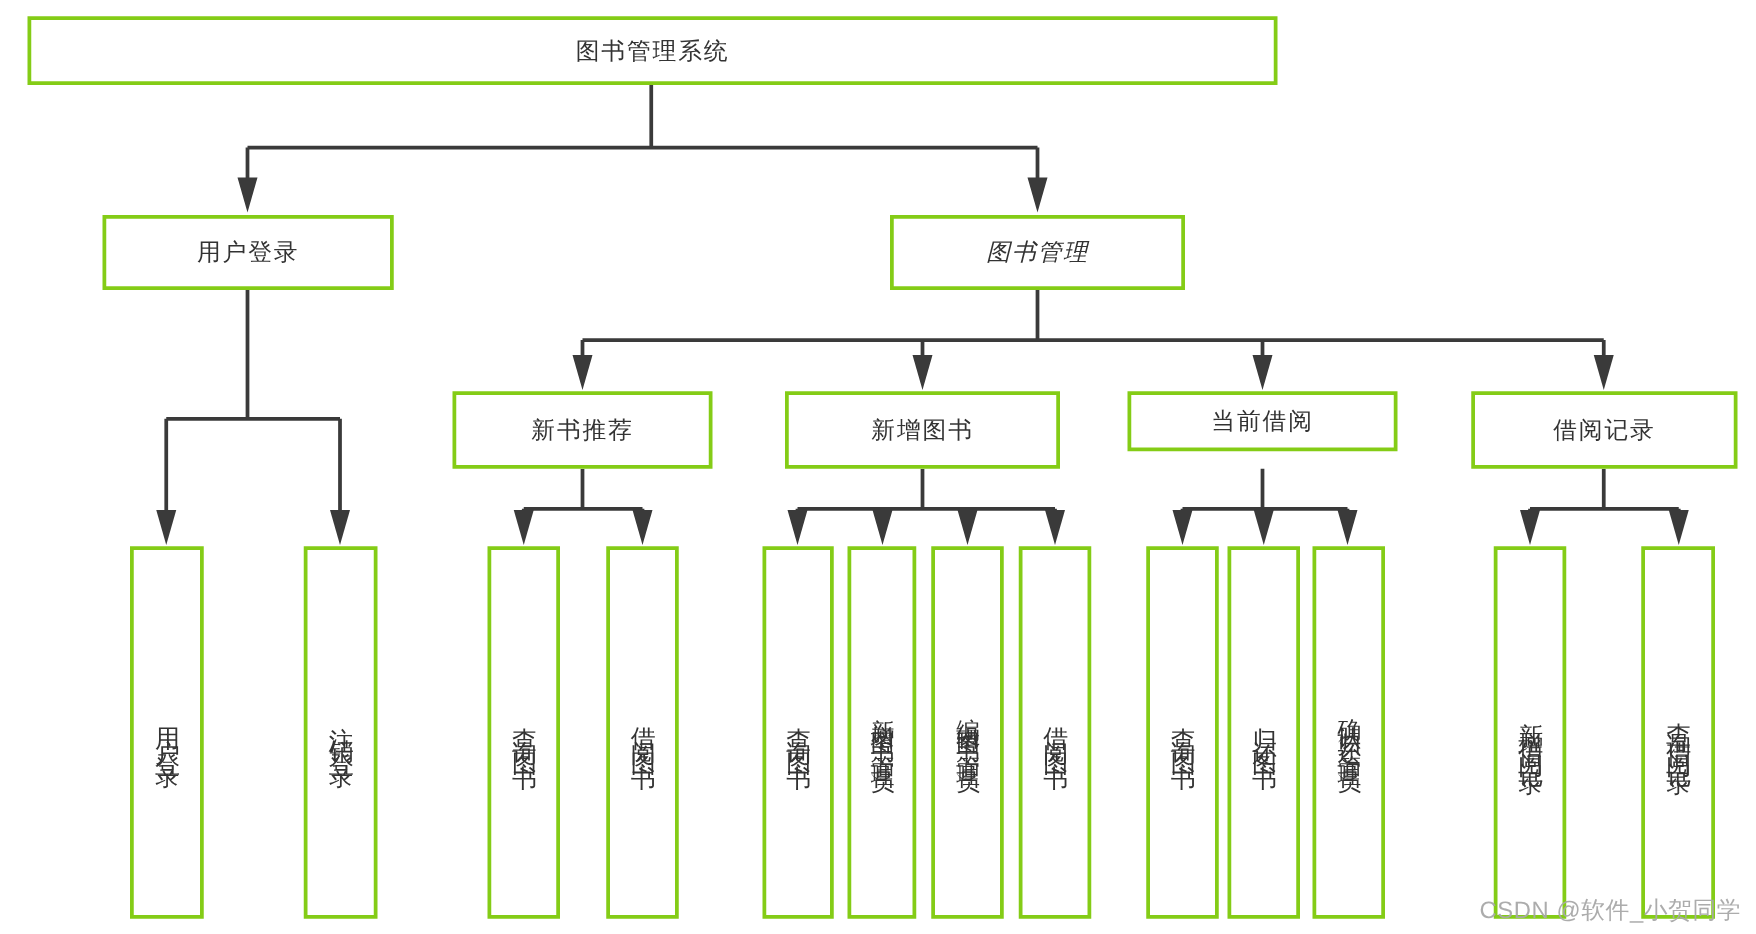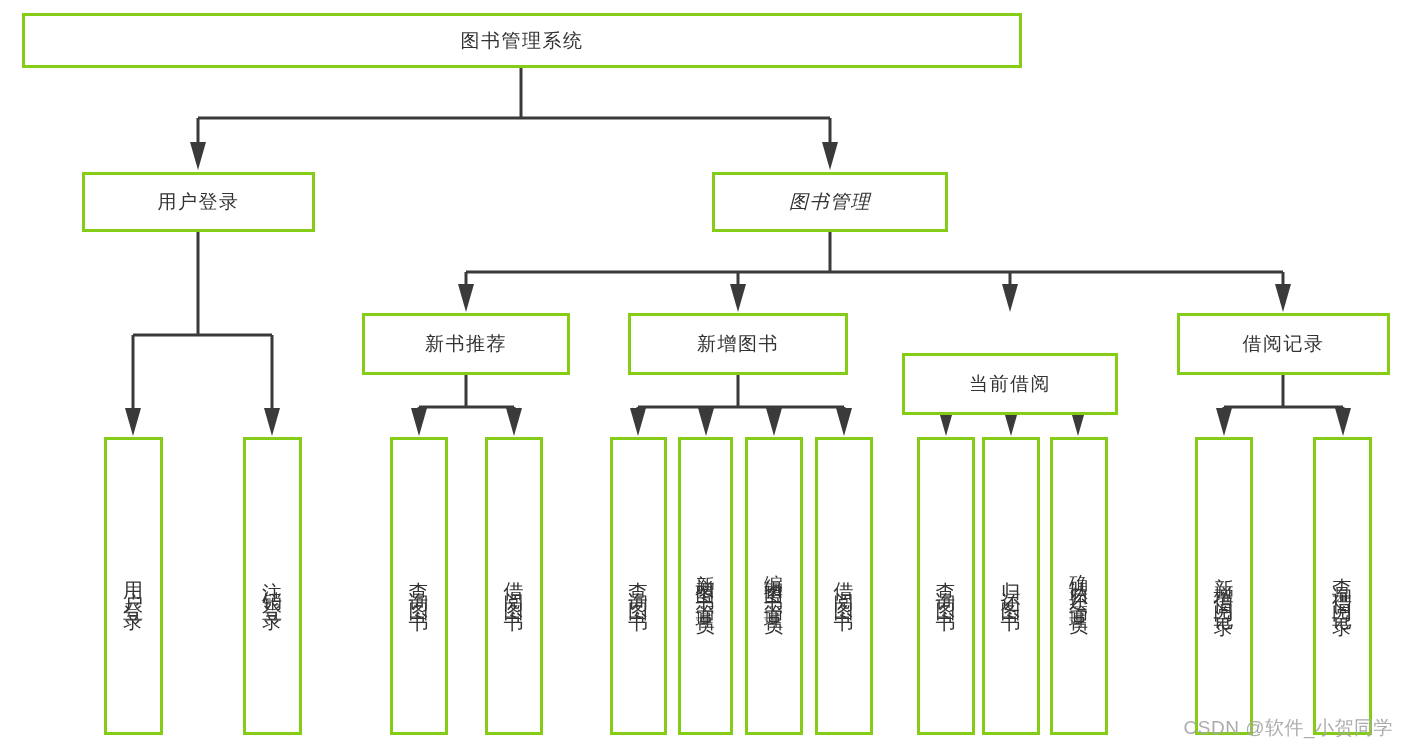--- a/index.html
+++ b/index.html
@@ -106,21 +106,21 @@
   <div class="box" style="left:712px; top:172px; width:236px; height:60px;font-style:italic;">
     <span class="htext">图书管理</span>
   </div>
 
   <div class="box" style="left:362px; top:313px; width:208px; height:62px;align-items:center;">
     <span class="htext">新书推荐</span>
   </div>
   <div class="box" style="left:628px; top:313px; width:220px; height:62px;">
     <span class="htext">新增图书</span>
   </div>
-  <div class="box" style="left:902px; top:313px; width:216px; height:62px;margin-top:40px;">
+  <div class="box" style="left:902px; top:313px; width:216px; height:48px;">
     <span class="htext">当前借阅</span>
   </div>
   <div class="box" style="left:1177px; top:313px; width:213px; height:62px;">
     <span class="htext">借阅记录</span>
   </div>
 
   <div class="box" style="left:104px; top:437px; width:59px; height:298px;">
     <span class="vtext">用户登录</span>
   </div>
   <div class="box" style="left:243px; top:437px; width:59px; height:298px;">

